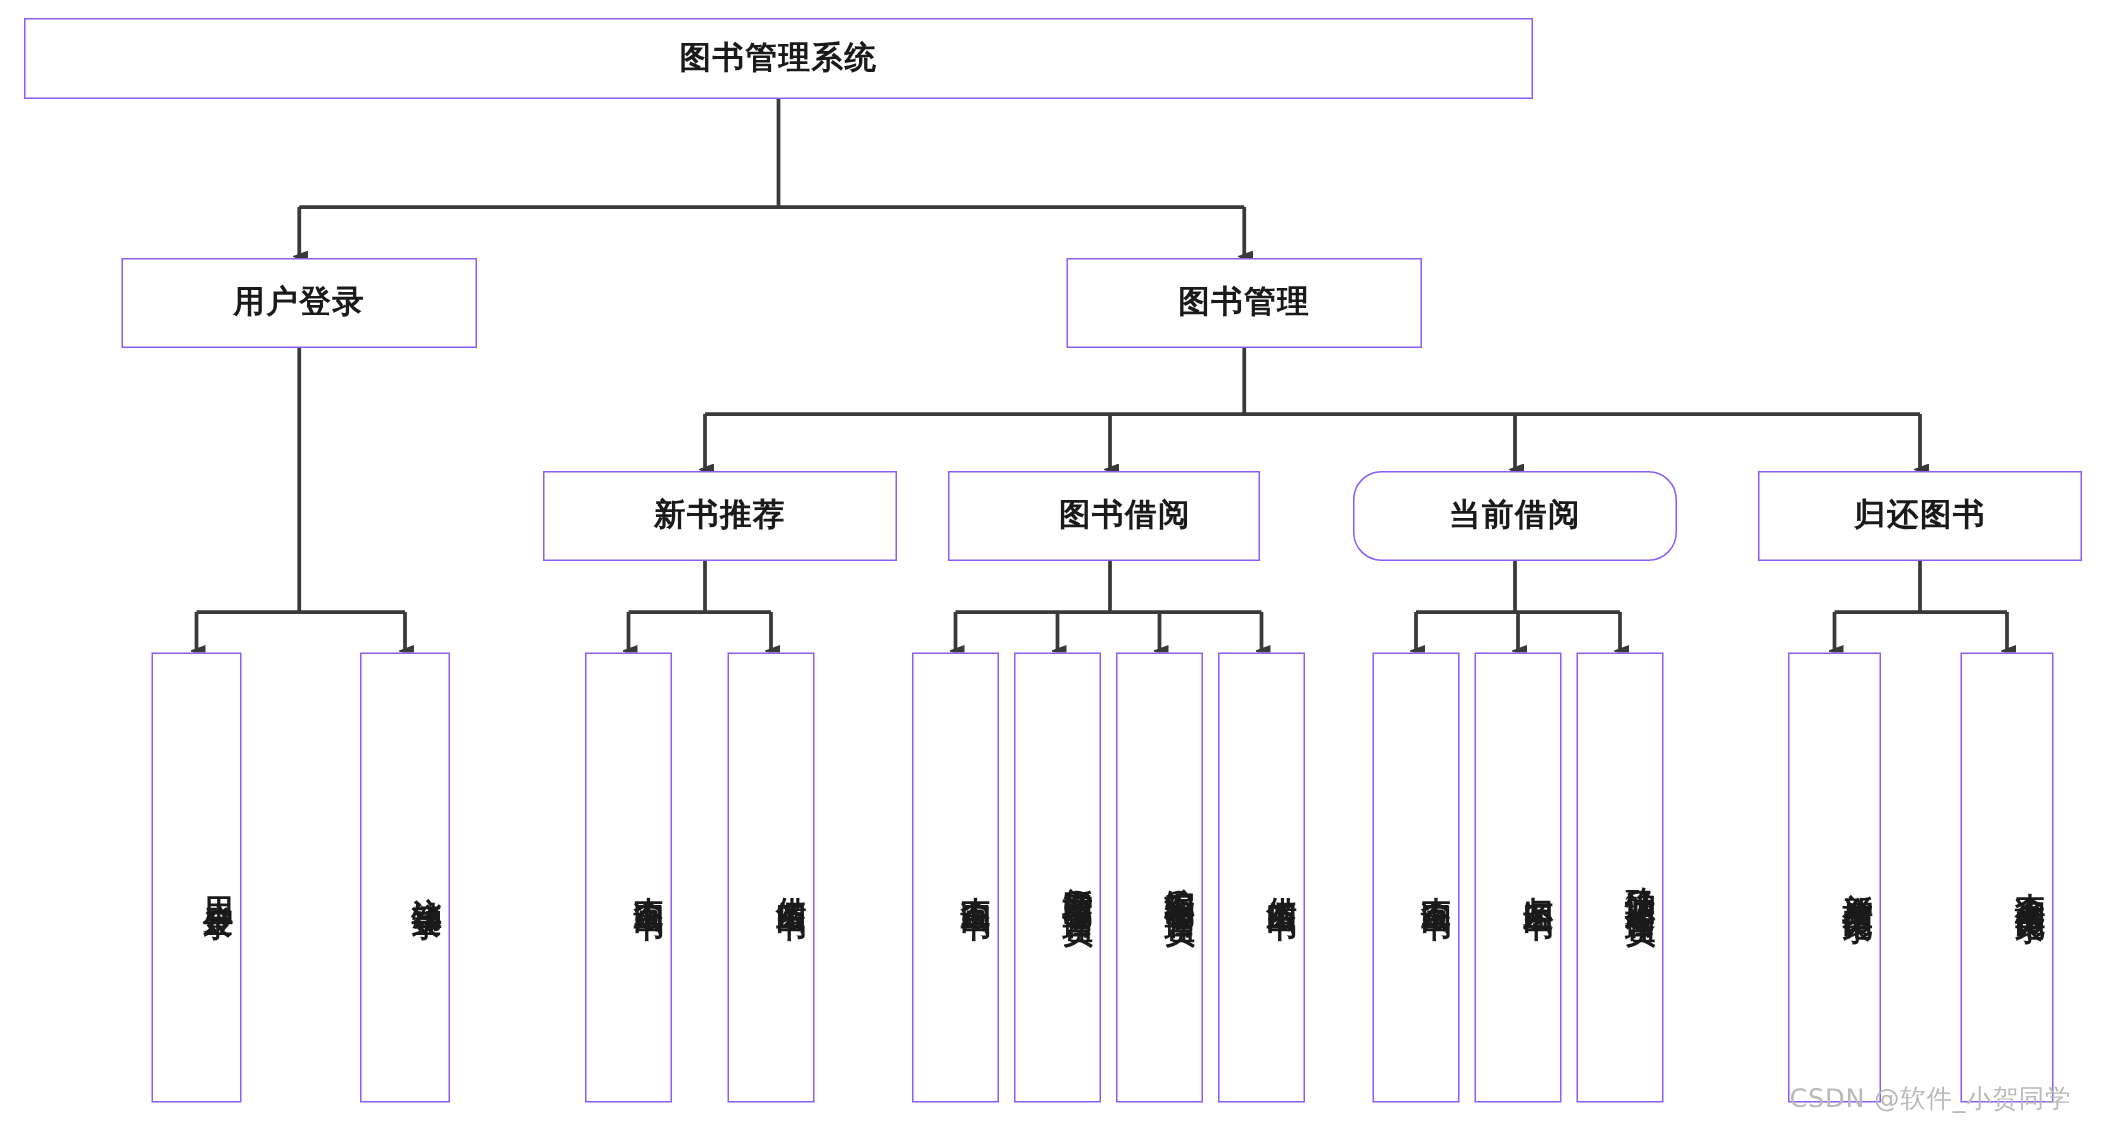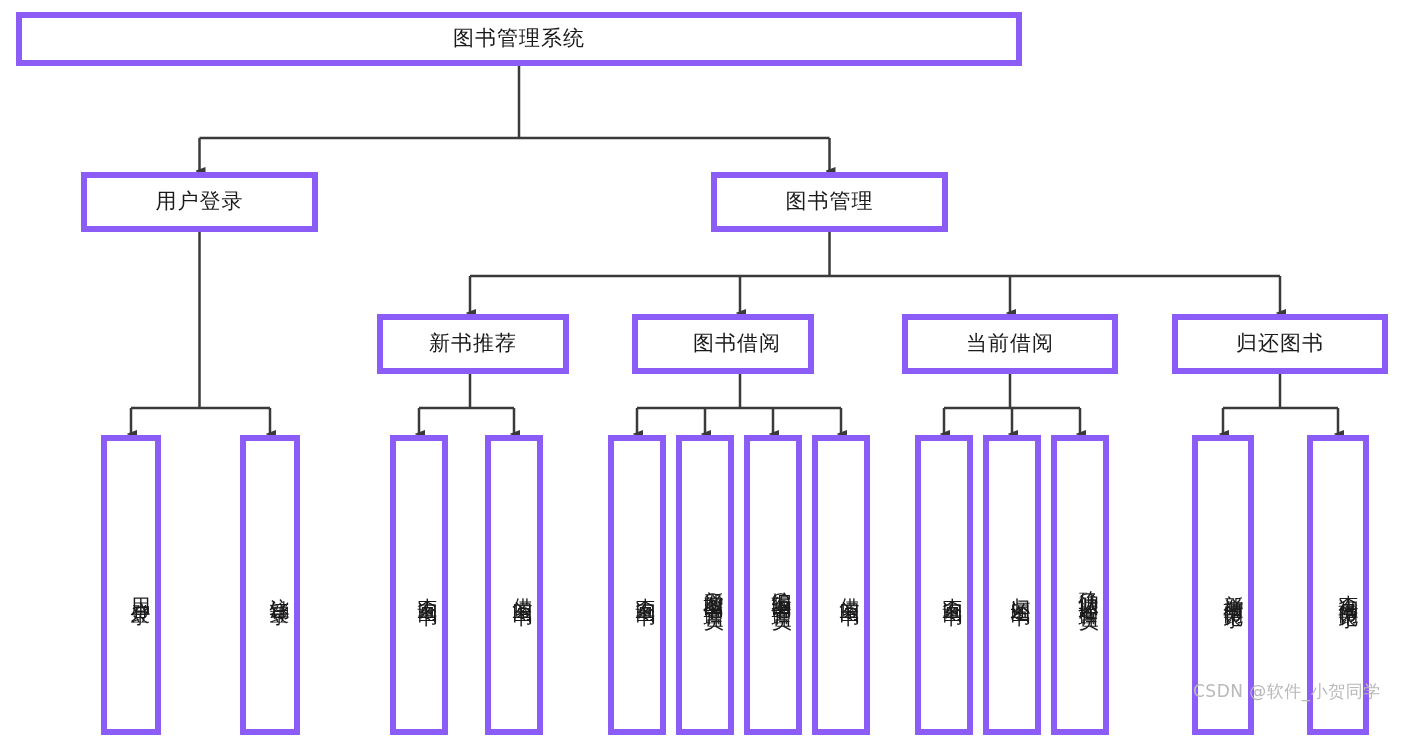--- a/index.html
+++ b/index.html
@@ -22,25 +22,26 @@
     left: 0;
     top: 0;
     width: 1405px;
     height: 747px;
     pointer-events: none;
   }
   .node {
     position: absolute;
     box-sizing: border-box;
     background: #ffffff;
-    border: 6px solid #8b5cf6;
+    border: 1px solid #8b5cf6;
     display: flex;
     align-items: center;
     justify-content: center;
     color: #1a1a1a;
+    font-weight: bold;
   }
   .node.horiz {
     font-size: 21px;
     letter-spacing: 1px;
     line-height: 1.2;
   }
   .node.vert {
     writing-mode: vertical-rl;
     text-orientation: upright;
     font-size: 20px;
@@ -113,27 +114,27 @@
   <div id="node-layer">
       <div class="node horiz" style="left: 16px; top: 12px; width: 1006px; height: 54px;">
         <span class="hlabel">图书管理系统</span>
       </div>
       <div class="node horiz" style="left: 81px; top: 172px; width: 237px; height: 60px;">
         <span class="hlabel">用户登录</span>
       </div>
       <div class="node horiz" style="left: 711px; top: 172px; width: 237px; height: 60px; text-align: center;">
         <span class="hlabel">图书管理</span>
       </div>
-      <div class="node horiz" style="left: 377px; top: 314px; width: 192px; height: 60px; text-align: center;">
+      <div class="node horiz" style="left: 362px; top: 314px; width: 236px; height: 60px; text-align: center;">
         <span class="hlabel">新书推荐</span>
       </div>
-      <div class="node horiz" style="left: 632px; top: 314px; width: 182px; height: 60px; padding-left: 28px;">
+      <div class="node horiz" style="left: 632px; top: 314px; width: 208px; height: 60px; padding-left: 28px;">
         <span class="hlabel">图书借阅</span>
       </div>
-      <div class="node horiz" style="left: 902px; top: 314px; width: 216px; height: 60px;">
+      <div class="node horiz" style="left: 902px; top: 314px; width: 216px; height: 60px; border-radius: 19px;">
         <span class="hlabel">当前借阅</span>
       </div>
       <div class="node horiz" style="left: 1172px; top: 314px; width: 216px; height: 60px;">
         <span class="hlabel">归还图书</span>
       </div>
       <div class="node vert" style="left: 101px; top: 435px; width: 60px; height: 300px;">
         <span class="vlabel">用户登录</span>
       </div>
       <div class="node vert" style="left: 240px; top: 435px; width: 60px; height: 300px;">
         <span class="vlabel">注销登录</span>
@@ -166,14 +167,14 @@
         <span class="vlabel">确认归还（管理员）</span>
       </div>
       <div class="node vert" style="left: 1192px; top: 435px; width: 62px; height: 300px;">
         <span class="vlabel">新增借阅记录</span>
       </div>
       <div class="node vert" style="left: 1307px; top: 435px; width: 62px; height: 300px;">
         <span class="vlabel">查询借阅记录</span>
       </div>
     </div>
 
-  <div class="watermark" style="left:1193px; top:680px;">CSDN @软件_小贺同学</div>
+  <div class="watermark" style="left:1193px; top:721px;">CSDN @软件_小贺同学</div>
 </div>
 
 </body></html>

